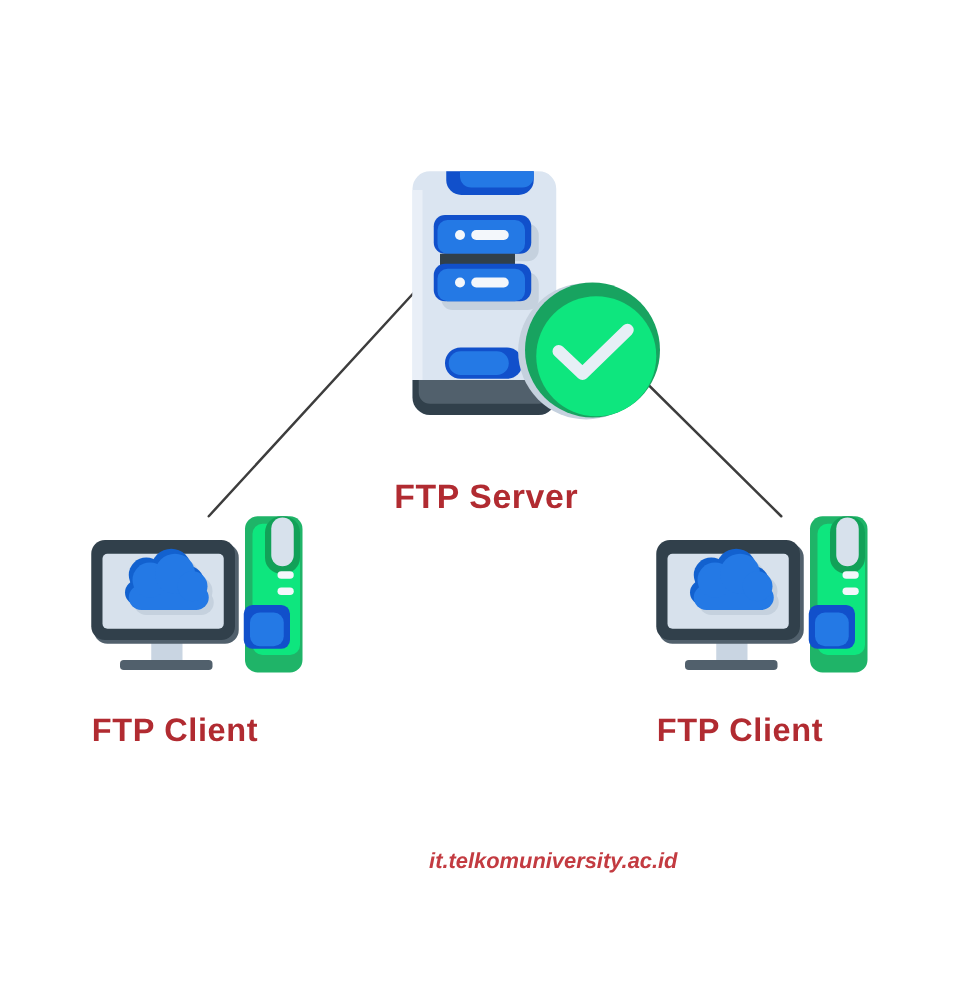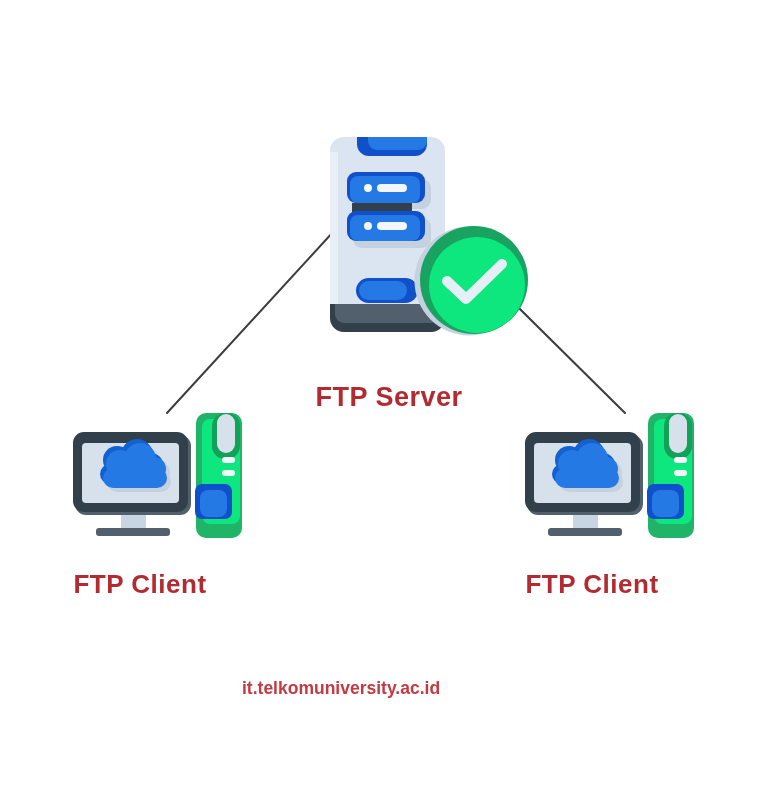--- a/index.html
+++ b/index.html
@@ -31,24 +31,25 @@
   }
   .label-server { left: 239px; top: 366px; width: 300px; font-size: 27px; margin-top: 17px; }
   .label-client-left { left: -10px; top: 570px; width: 300px; font-size: 26px; }
   .label-client-right { left: 442px; top: 570px; width: 300px; font-size: 26px; }
   .url {
     position: absolute;
     left: 242px;
     top: 678px;
     width: 300px;
     font-weight: bold;
-    text-align: left;
+    text-align: right;
     font-size: 17.5px;
     color: var(--url-red, #c33b41);
     white-space: nowrap;
+    font-style: italic;
   }
 </style>
 </head>
 <body>
 
 <div class="canvas">
 
   <svg width="768" height="801" viewBox="0 0 768 801" xmlns="http://www.w3.org/2000/svg">
 
     <defs>

